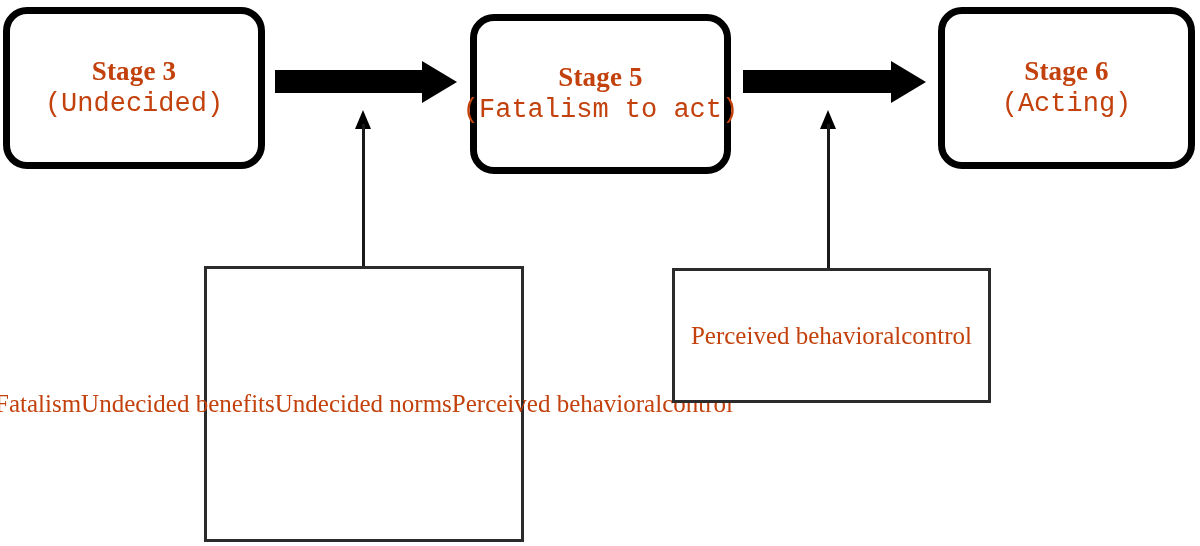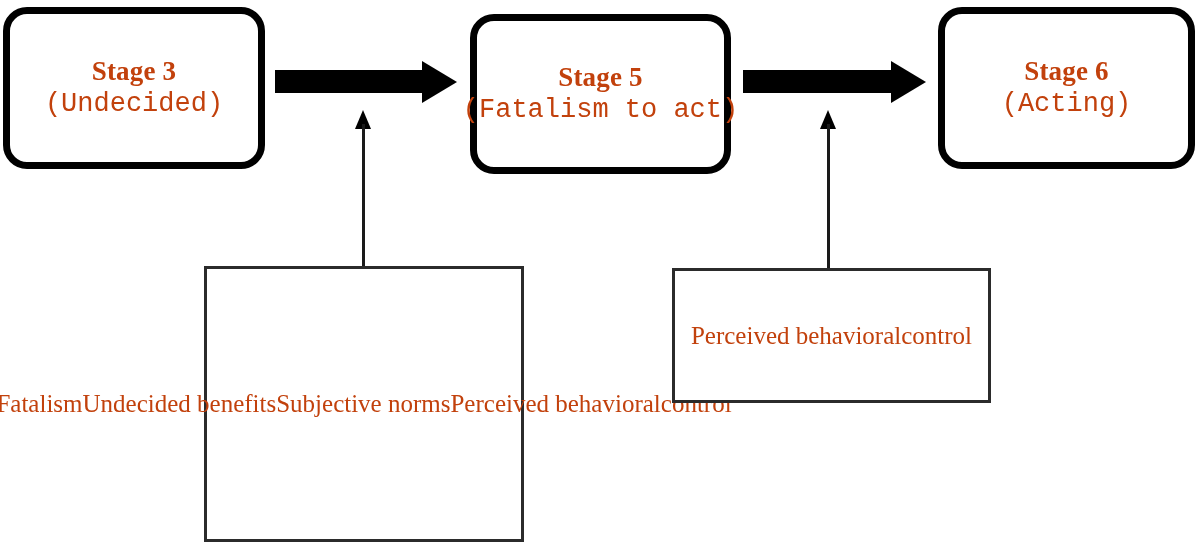--- a/index.html
+++ b/index.html
@@ -157,21 +157,21 @@
   </div>
 
   <div class="thin-arrow" id="thin-arrow-right">
     <div class="tip"></div>
     <div class="stem"></div>
   </div>
 
   <div class="factor-box" id="factor-box-left">
     <div class="factor-line">Fatalism</div>
     <div class="factor-line">Undecided benefits</div>
-    <div class="factor-line">Subjective norms</div>
+    <div class="factor-line">Undecided norms</div>
     <div class="factor-line">Perceived behavioral</div>
     <div class="factor-line">control</div>
   </div>
 
   <div class="factor-box" id="factor-box-right">
     <div class="factor-line">Perceived behavioral</div>
     <div class="factor-line">control</div>
   </div>
 
 </div>

